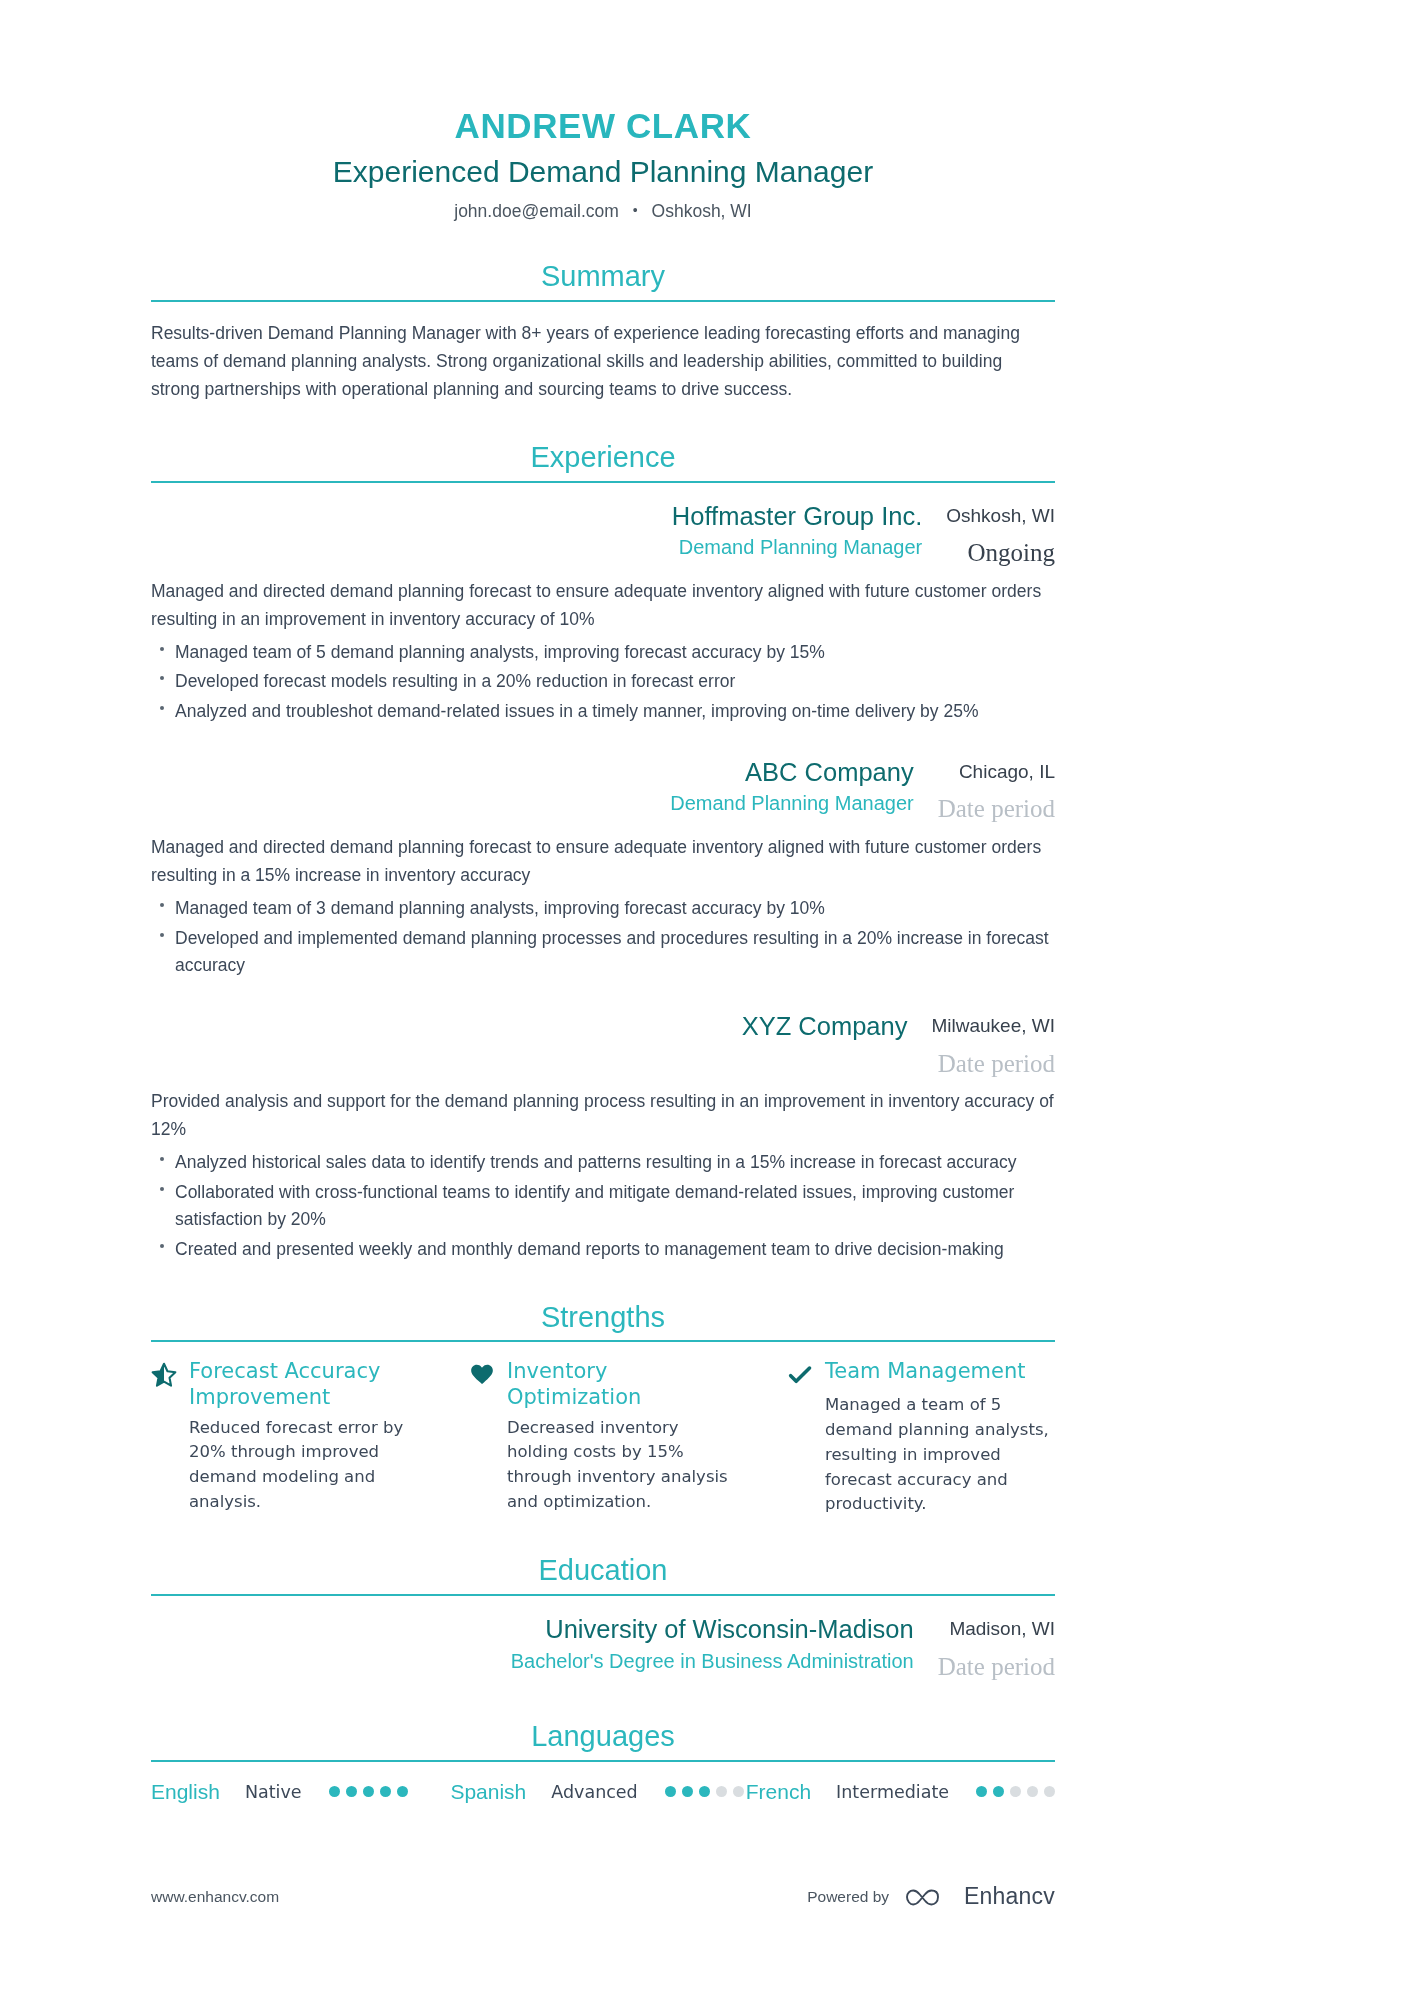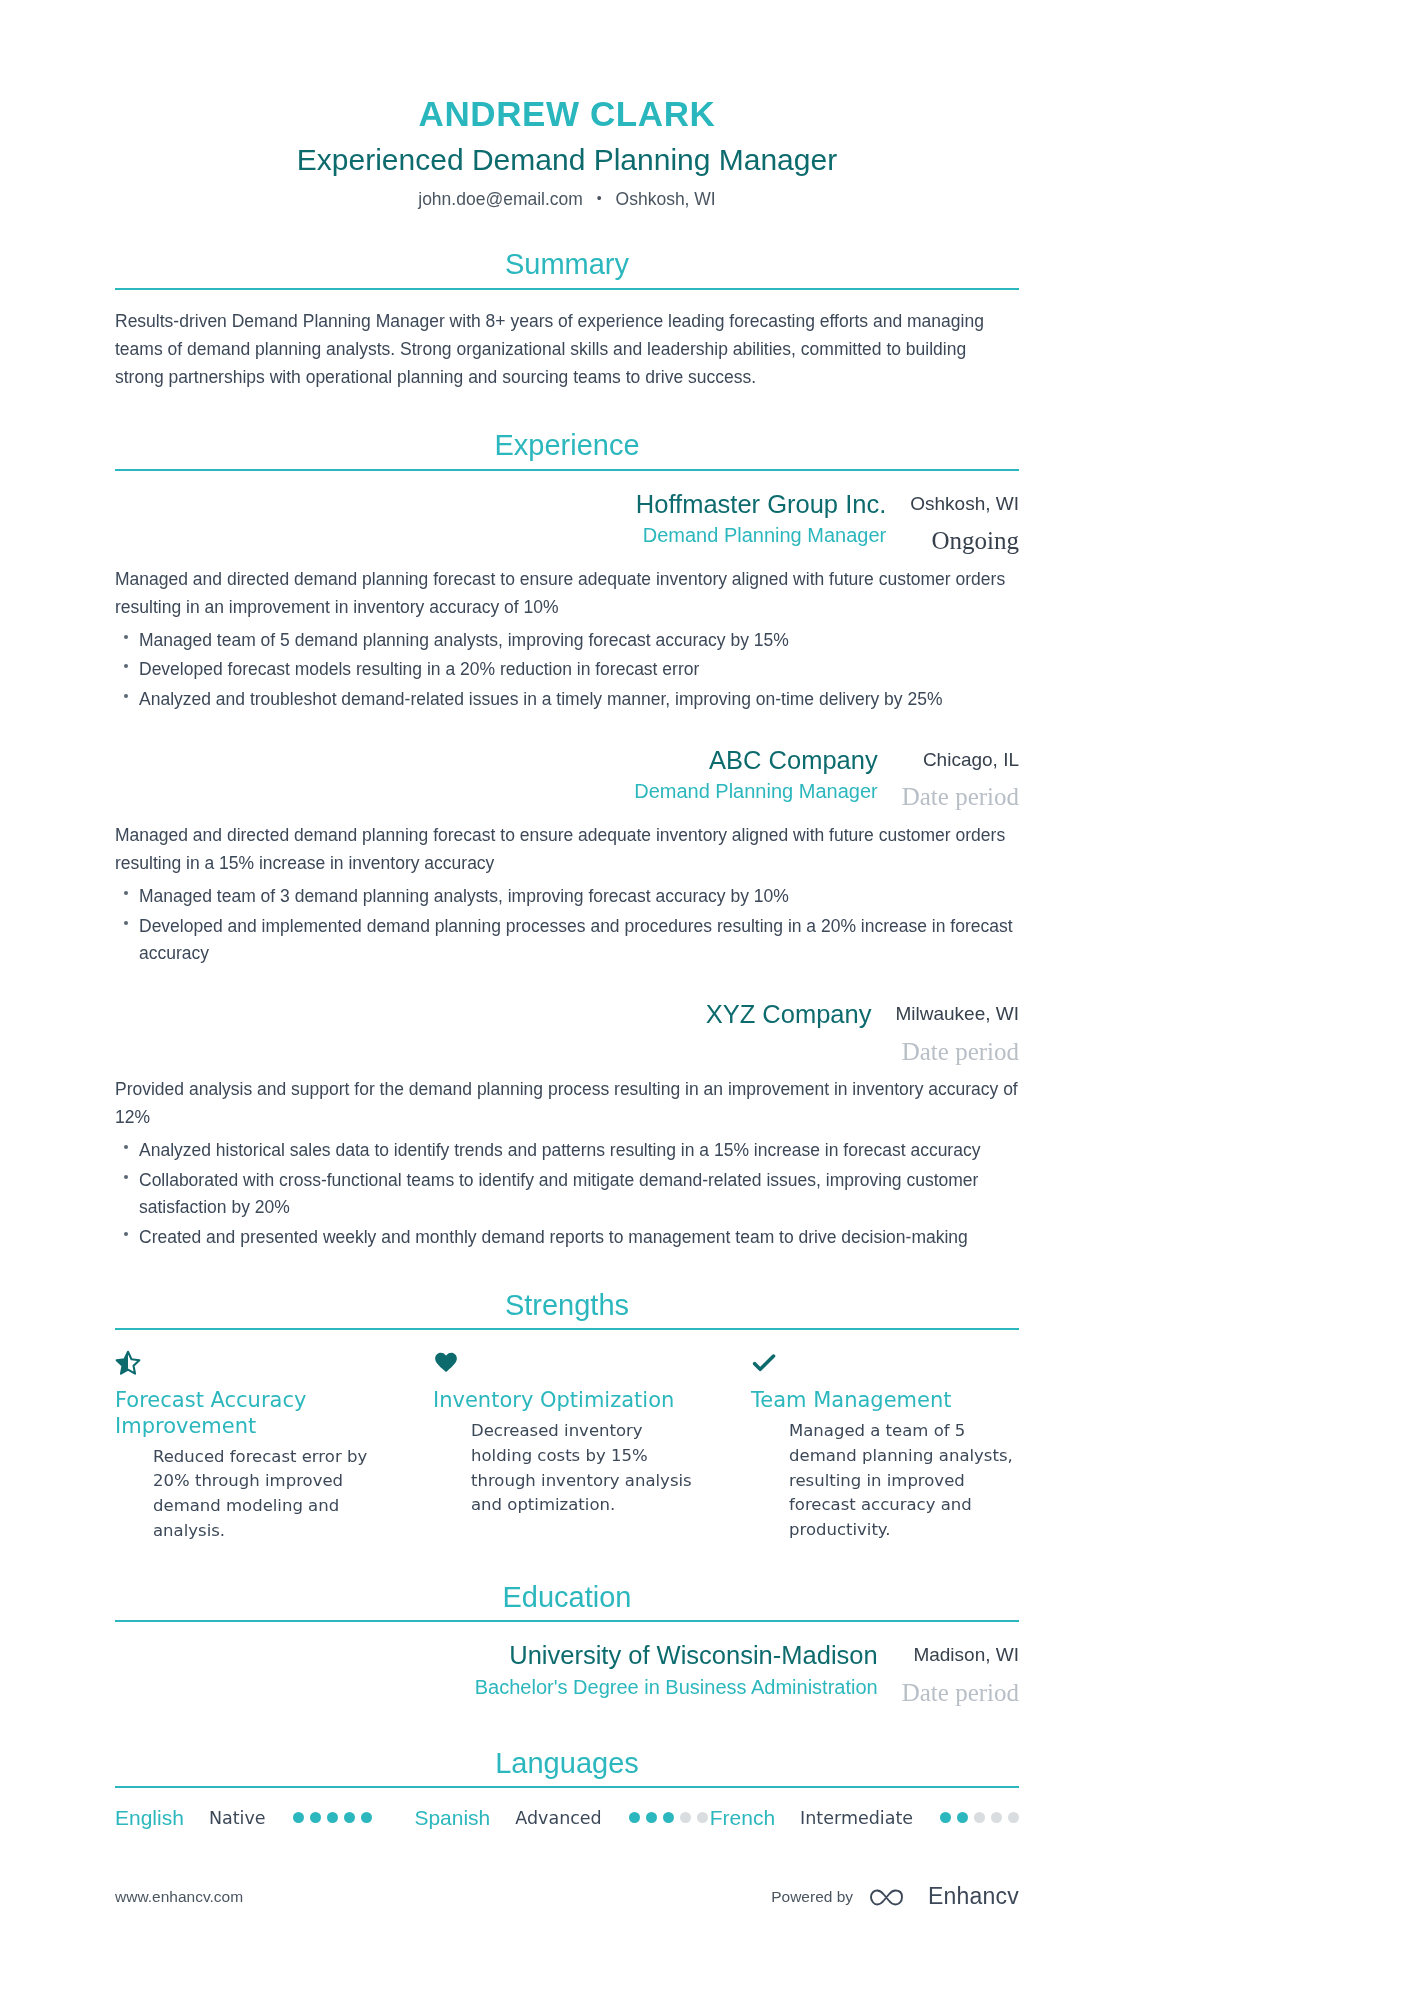--- a/index.html
+++ b/index.html
@@ -12,22 +12,23 @@
     height: 1995px;
     font-family: "Liberation Sans", sans-serif;
     color: #3c4858;
     position: relative;
     overflow: hidden;
   }
   .page {
     width: 1134px;
     height: 1995px;
     box-sizing: border-box;
-    padding: 0 115px;
+    padding: 12px 115px;
     position: relative;
+    margin-left: 36px;
   }
 
   
   .header {
     padding-top: 96px;
     text-align: center;
   }
   .name {
     font-size: 35px;
     font-weight: bold;
@@ -168,21 +169,20 @@
     flex: 1 1 0;
     padding-right: 50px;
     box-sizing: border-box;
     font-family: "DejaVu Sans", sans-serif;
   }
   .strength:last-child { padding-right: 0; }
   .strength-head {
     display: flex;
     align-items: flex-start;
     gap: 12px;
-    flex-direction: column;
   }
   .strength-icon {
     flex: 0 0 auto;
     width: 26px;
     height: 26px;
     display: block;
     margin-top: 3px;
   }
   .strength-title {
     font-size: 21px;

